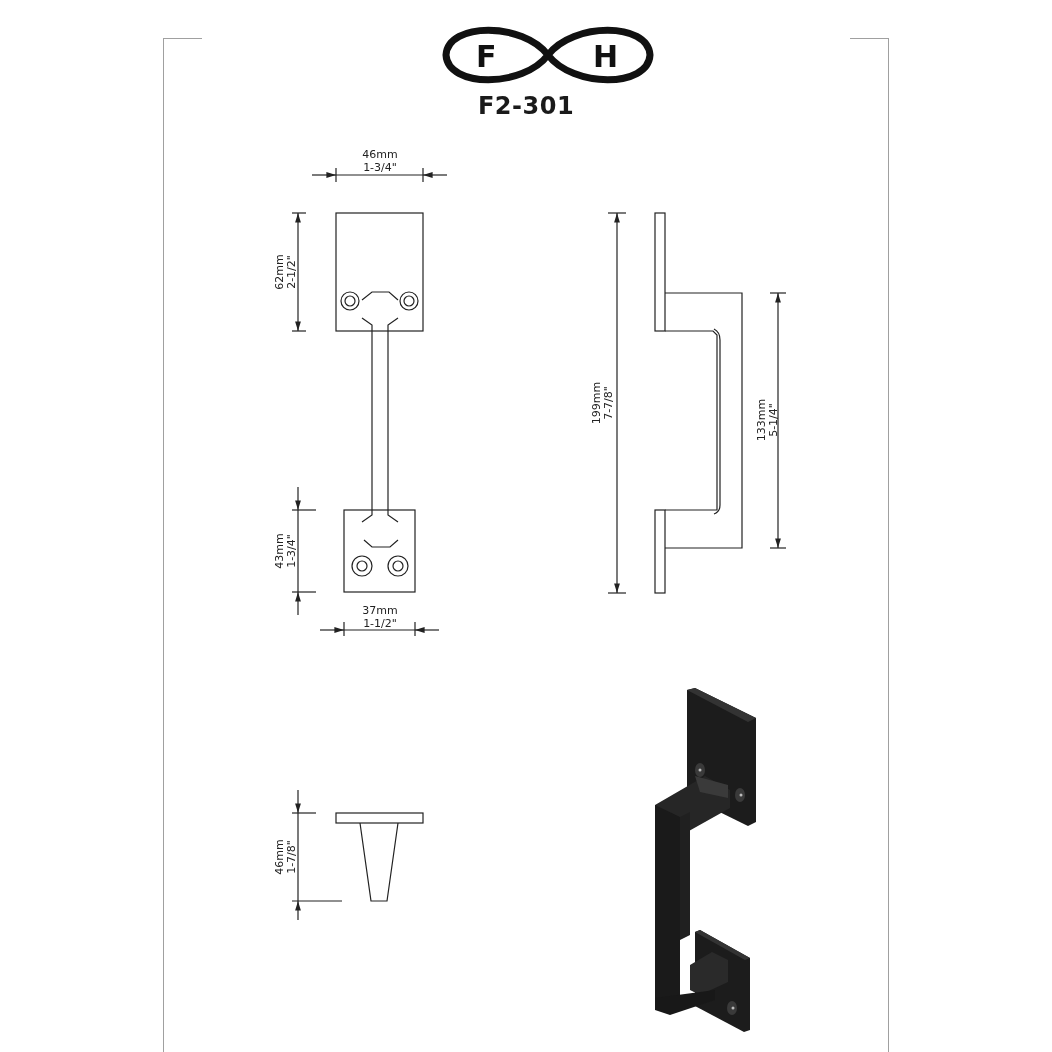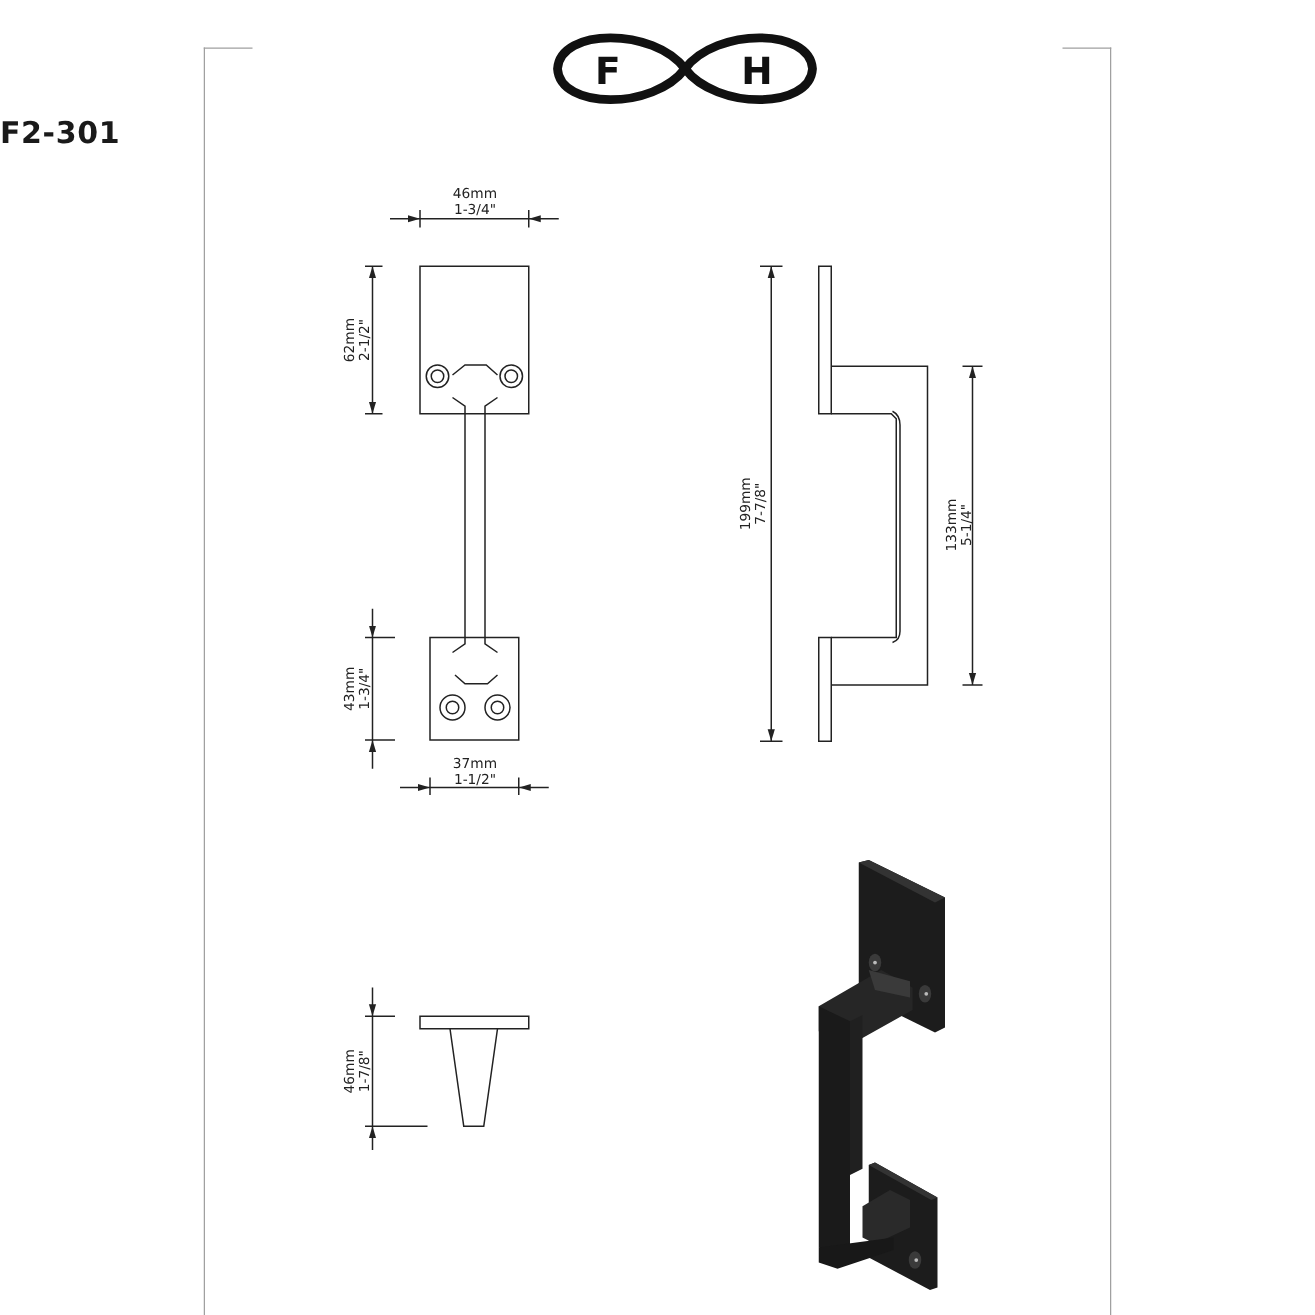--- a/index.html
+++ b/index.html
@@ -3,21 +3,21 @@
 <meta charset="utf-8">
 <style>
   html, body { margin: 0; padding: 0; background: #ffffff; }
   body { width: 1052px; height: 1052px; position: relative; overflow: hidden;
          font-family: "Liberation Sans", sans-serif; }
   .sheet { position: absolute; left: 0; top: 0; width: 1052px; height: 1052px; }
   .frame-l { position: absolute; left: 163px; top: 38px; width: 38px; height: 1020px;
              border-left: 1.5px solid #a0a0a0; border-top: 1.5px solid #a0a0a0; }
   .frame-r { position: absolute; left: 850px; top: 38px; width: 38px; height: 1020px;
              border-right: 1.5px solid #a0a0a0; border-top: 1.5px solid #a0a0a0; }
-  .model { position: absolute; left: 0; width: 1052px; top: 92px; 
+  .model { position: absolute; left: 0; width: 1052px; top: 92px; text-align: center;
            font-family: "DejaVu Sans", sans-serif; font-weight: bold; font-size: 24px;
            color: #1a1a1a; letter-spacing: 0.5px; }
   svg text { font-family: "DejaVu Sans", sans-serif; font-size: 11px; fill: #222; }
   svg .logo-letter { font-family: "DejaVu Sans", sans-serif; font-weight: bold; font-size: 30px; fill: #111; }
 </style>
 </head>
 <body>
 
 <div class="sheet">
   <div class="frame-l"></div>

